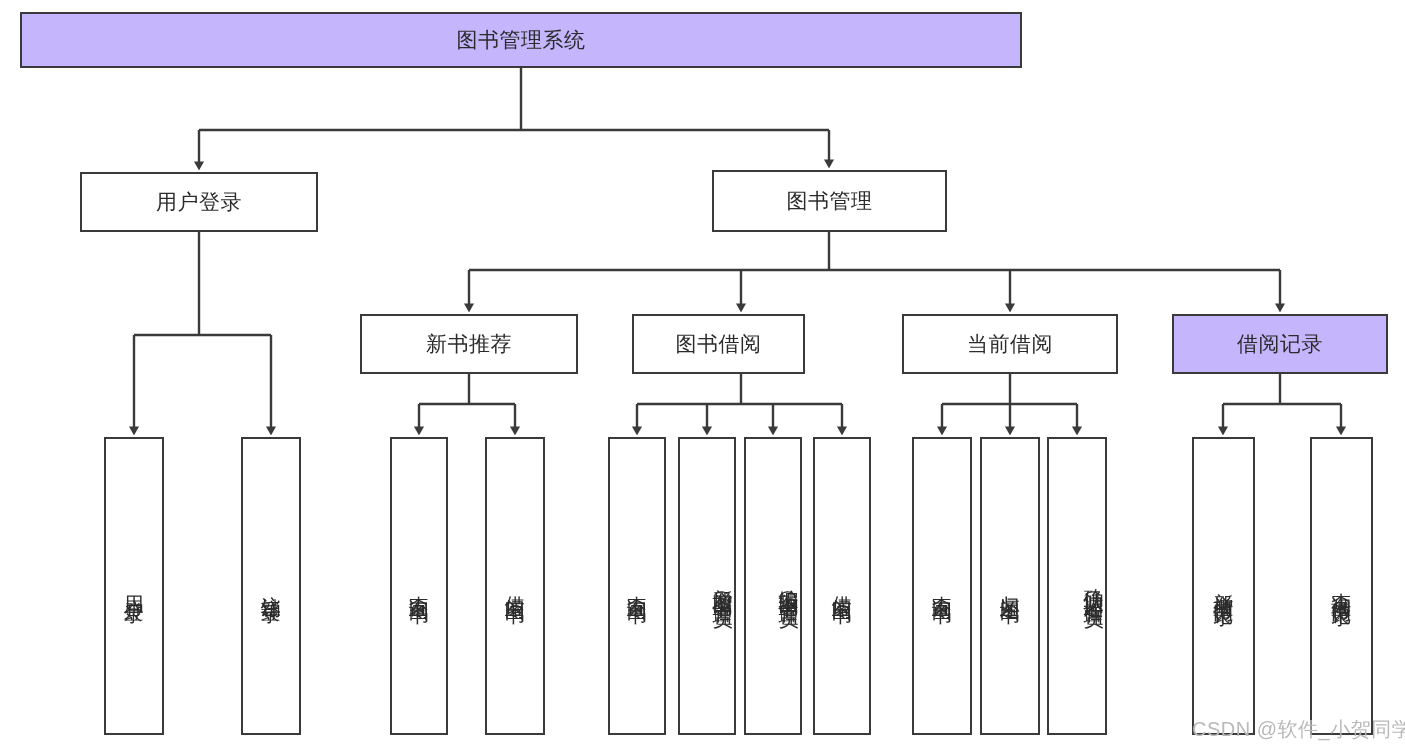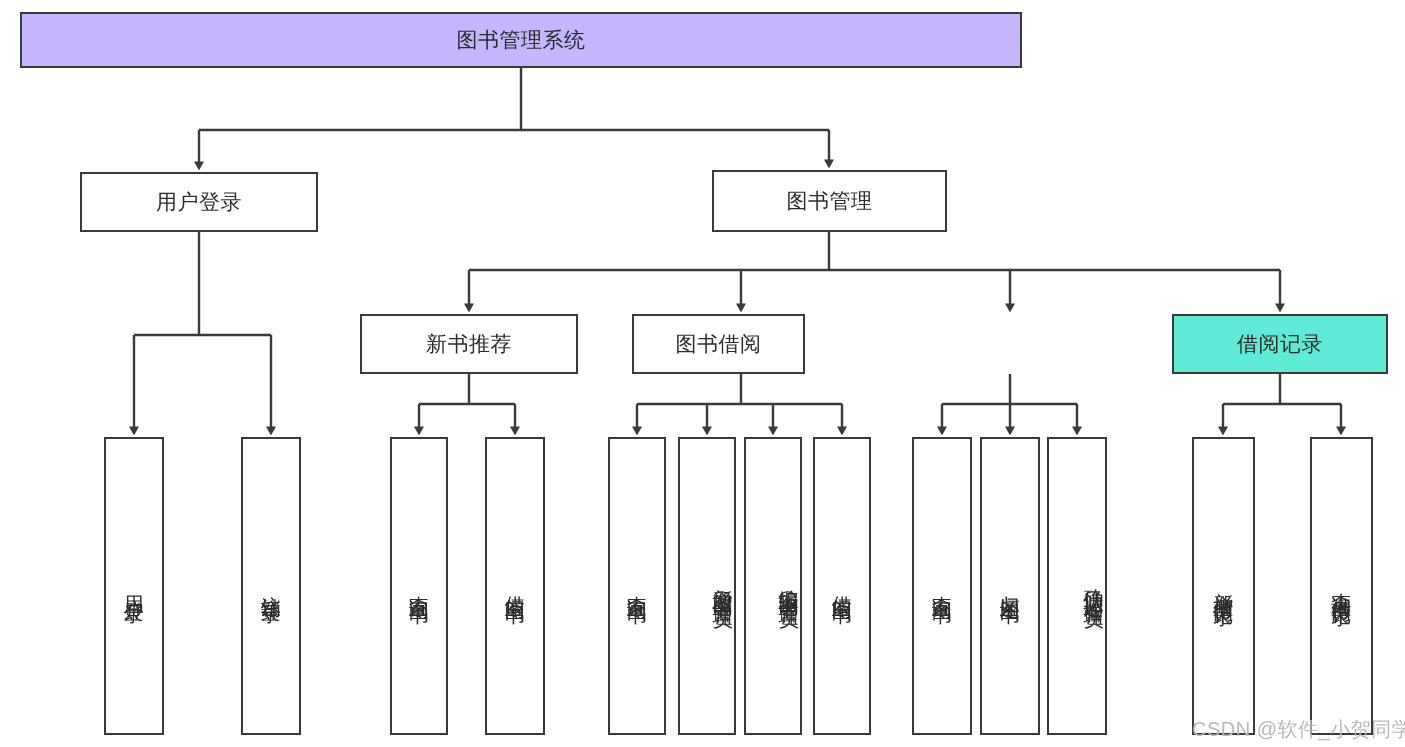--- a/index.html
+++ b/index.html
@@ -121,21 +121,22 @@
     </g>
   </svg>
 
   <div class="node horiz" style="left: 20px; top: 12px; width: 1002px; height: 56px; border-color: rgb(58, 58, 58); color: rgb(43, 43, 43); background: #c4b5fd;">图书管理系统</div>
 
   <div class="node horiz" style="left: 80px; top: 172px; width: 238px; height: 60px; border-color: rgb(58, 58, 58); color: rgb(43, 43, 43); background: rgb(255, 255, 255);">用户登录</div>
   <div class="node horiz" style="left: 712px; top: 170px; width: 235px; height: 62px; border-color: rgb(58, 58, 58); color: rgb(43, 43, 43); background: rgb(255, 255, 255);">图书管理</div>
 
   <div class="node horiz" style="left: 360px; top: 314px; width: 218px; height: 60px; border-color: rgb(58, 58, 58); color: rgb(43, 43, 43); background: rgb(255, 255, 255);">新书推荐</div>
   <div class="node horiz" style="left: 632px; top: 314px; width: 173px; height: 60px; border-color: rgb(58, 58, 58); color: rgb(43, 43, 43); background: rgb(255, 255, 255);">图书借阅</div>
-  <div class="node horiz" style="left: 1172px; top: 314px; width: 216px; height: 60px; border-color: rgb(58, 58, 58); color: rgb(43, 43, 43); background: #5eead4;">借阅记录</div>
+  <div class="node horiz" style="left: 902px; top: 314px; width: 216px; height: 60px; border-color: rgb(58, 58, 58); color: rgb(43, 43, 43); background: rgb(255, 255, 255);">当前借阅</div>
+  <div class="node horiz" style="left: 1172px; top: 314px; width: 216px; height: 60px; border-color: rgb(58, 58, 58); color: rgb(43, 43, 43); background: #c4b5fd;">借阅记录</div>
 
   <div class="node vert mid" style="left: 104px; top: 437px; width: 60px; height: 298px; border-color: rgb(58, 58, 58); color: rgb(43, 43, 43); background: rgb(255, 255, 255);">用户登录</div>
   <div class="node vert mid" style="left: 241px; top: 437px; width: 60px; height: 298px; border-color: rgb(58, 58, 58); color: rgb(43, 43, 43); background: rgb(255, 255, 255);">注销登录</div>
   <div class="node vert mid" style="left: 390px; top: 437px; width: 58px; height: 298px; border-color: rgb(58, 58, 58); color: rgb(43, 43, 43); background: rgb(255, 255, 255);">查询图书</div>
   <div class="node vert mid" style="left: 485px; top: 437px; width: 60px; height: 298px; border-color: rgb(58, 58, 58); color: rgb(43, 43, 43); background: rgb(255, 255, 255);">借阅图书</div>
   <div class="node vert mid" style="left: 608px; top: 437px; width: 58px; height: 298px; border-color: rgb(58, 58, 58); color: rgb(43, 43, 43); background: rgb(255, 255, 255);">查询图书</div>
   <div class="node vert top" style="left: 678px; top: 437px; width: 58px; height: 298px; border-color: rgb(58, 58, 58); color: rgb(43, 43, 43); background: rgb(255, 255, 255);">新增图书（管理员）</div>
   <div class="node vert top" style="left: 744px; top: 437px; width: 58px; height: 298px; border-color: rgb(58, 58, 58); color: rgb(43, 43, 43); background: rgb(255, 255, 255);">编辑图书（管理员）</div>
   <div class="node vert mid" style="left: 813px; top: 437px; width: 58px; height: 298px; border-color: rgb(58, 58, 58); color: rgb(43, 43, 43); background: rgb(255, 255, 255);">借阅图书</div>
   <div class="node vert mid" style="left: 912px; top: 437px; width: 60px; height: 298px; border-color: rgb(58, 58, 58); color: rgb(43, 43, 43); background: rgb(255, 255, 255);">查询图书</div>

